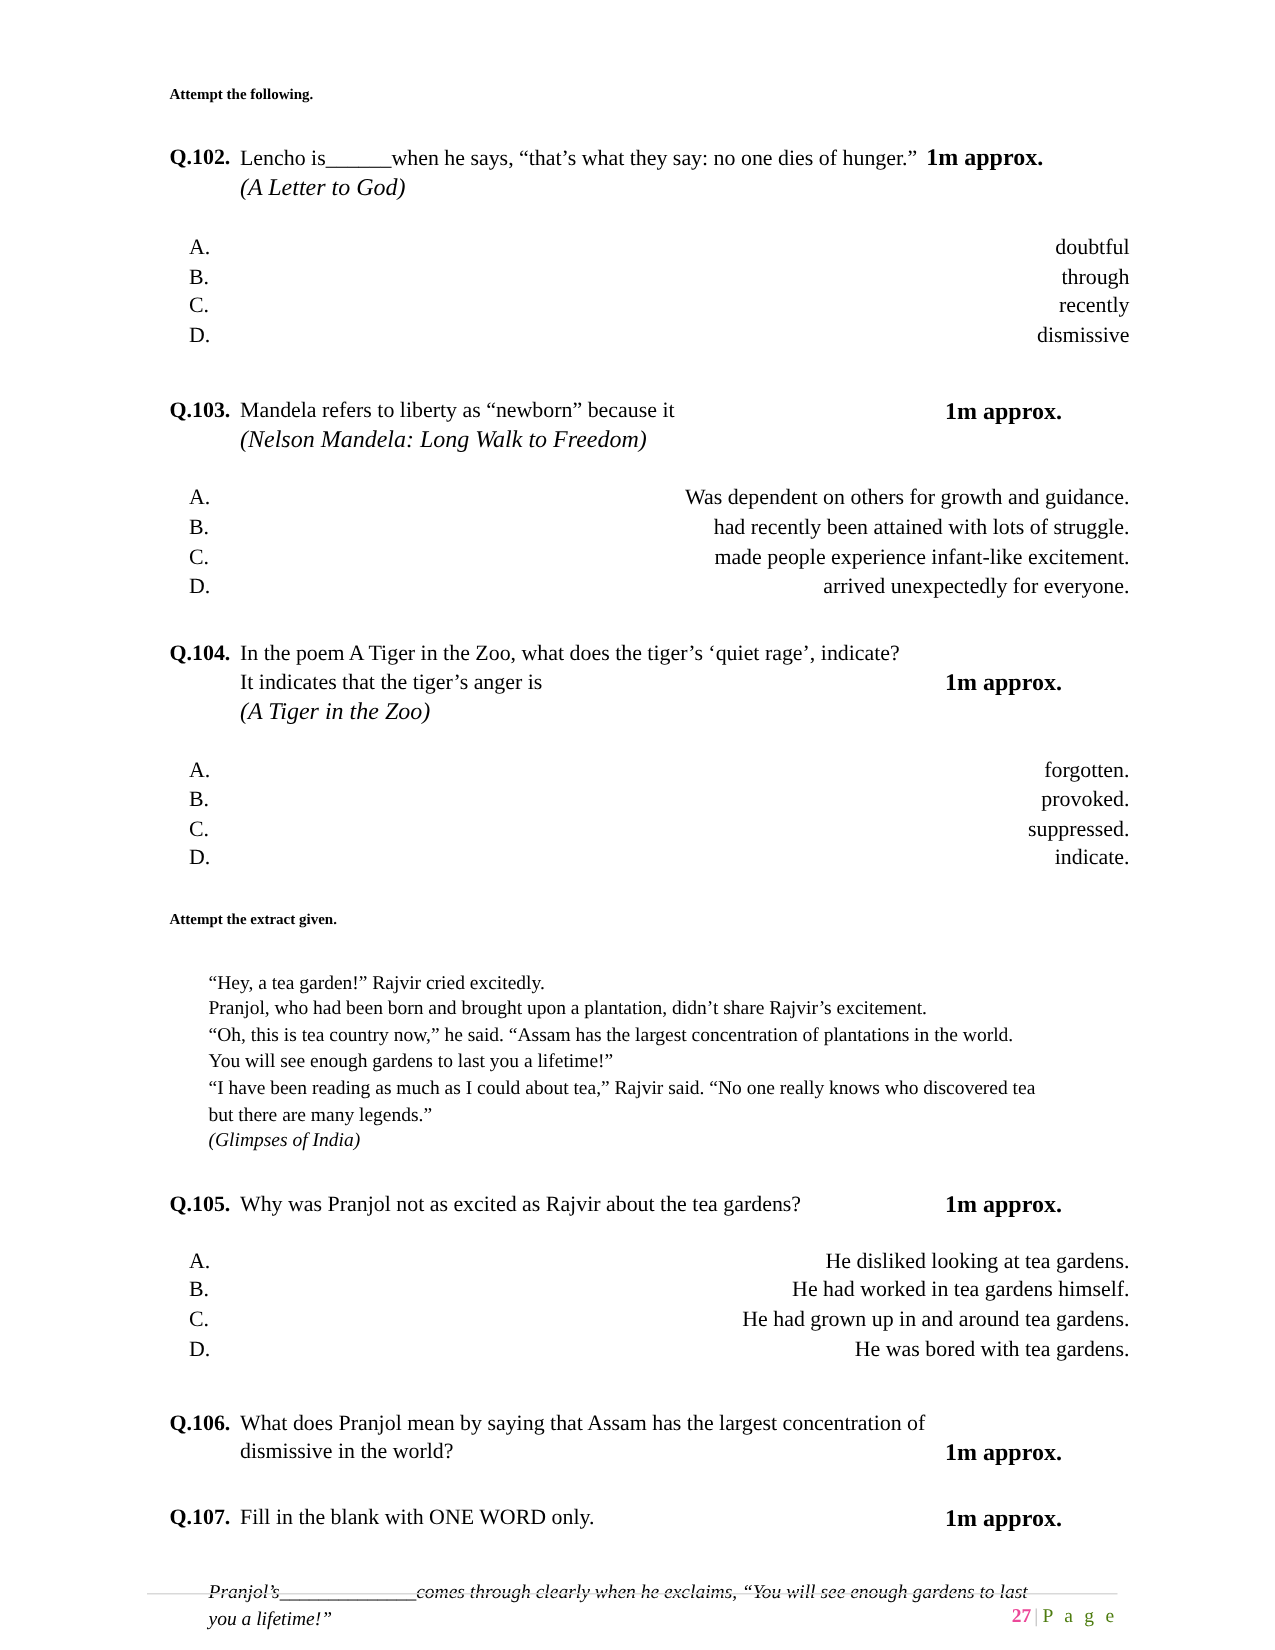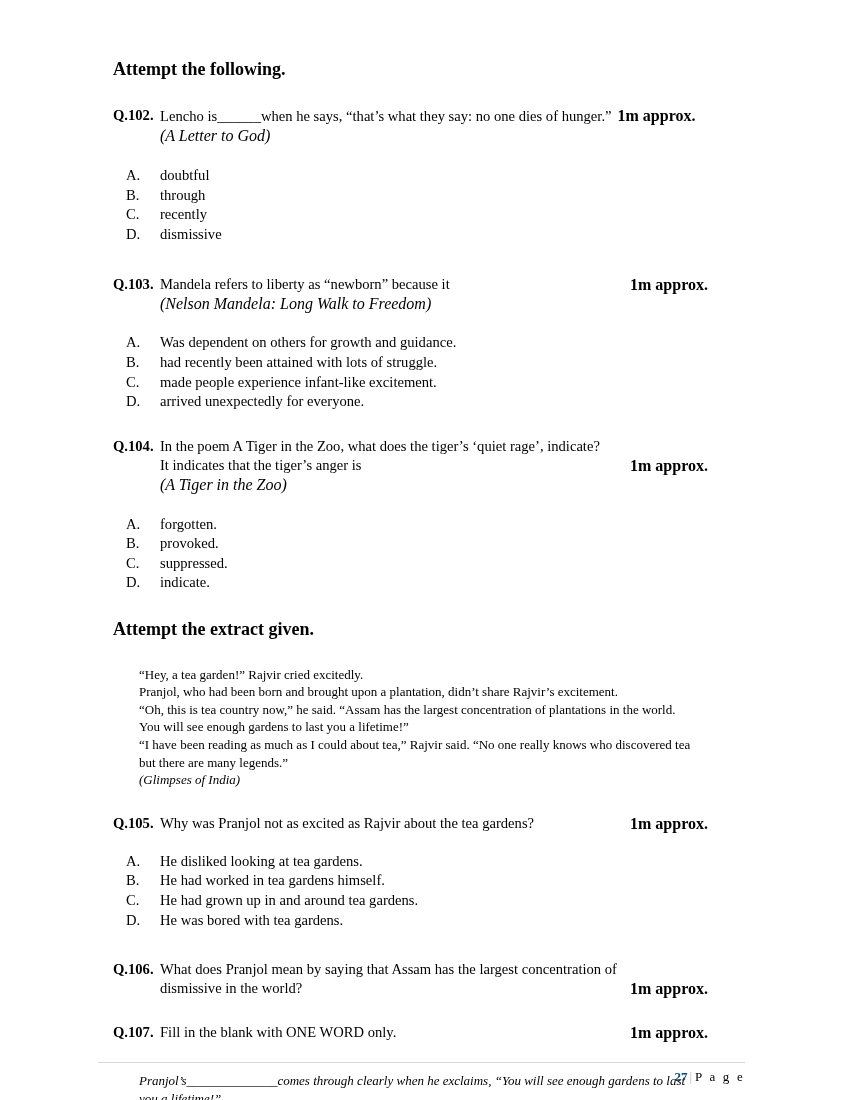--- a/index.html
+++ b/index.html
@@ -26,21 +26,21 @@
   .content {
     position: absolute;
     left: 113px;
     top: 58px;
     width: 640px;
   }
 
   
   .section-heading {
     font-weight: bold;
-    font-size: 18px;
+    font-size: 10px;
     line-height: 1.25;
     margin: 0;
   }
 
   
   .question {
     position: relative;
     margin: 0;
   }
   .q-line {
@@ -96,20 +96,21 @@
     align-items: flex-start;
     font-size: 14.6px;
     line-height: 1.345;
   }
   .opt-letter {
     flex: 0 0 34px;
     margin-left: 13px;
   }
   .opt-text {
     flex: 1 1 auto;
+    text-align: right;
   }
 
   
   .extract {
     margin-left: 26px;
     font-size: 13px;
     line-height: 1.355;
     width: 555px;
   }
   .extract p {
@@ -128,28 +129,28 @@
     left: 98px;
     top: 1062px;
     width: 647px;
     border-top: 1px solid #d9d9d9;
     padding-top: 6px;
     text-align: right;
     font-size: 13px;
   }
   .footer .pg-num {
     font-weight: bold;
-    color: #0c4a6e;
+    color: #ec4899;
   }
   .footer .pg-sep {
     color: #b8b8b8;
     margin: 0 3px 0 2px;
   }
   .footer .pg-word {
-    color: #000000;
+    color: #4d7c0f;
     letter-spacing: 2.2px;
   }
 </style>
 </head>
 <body>
 
 <div class="page">
   <div class="content">
 
     <div class="section-heading">Attempt the following.</div>

